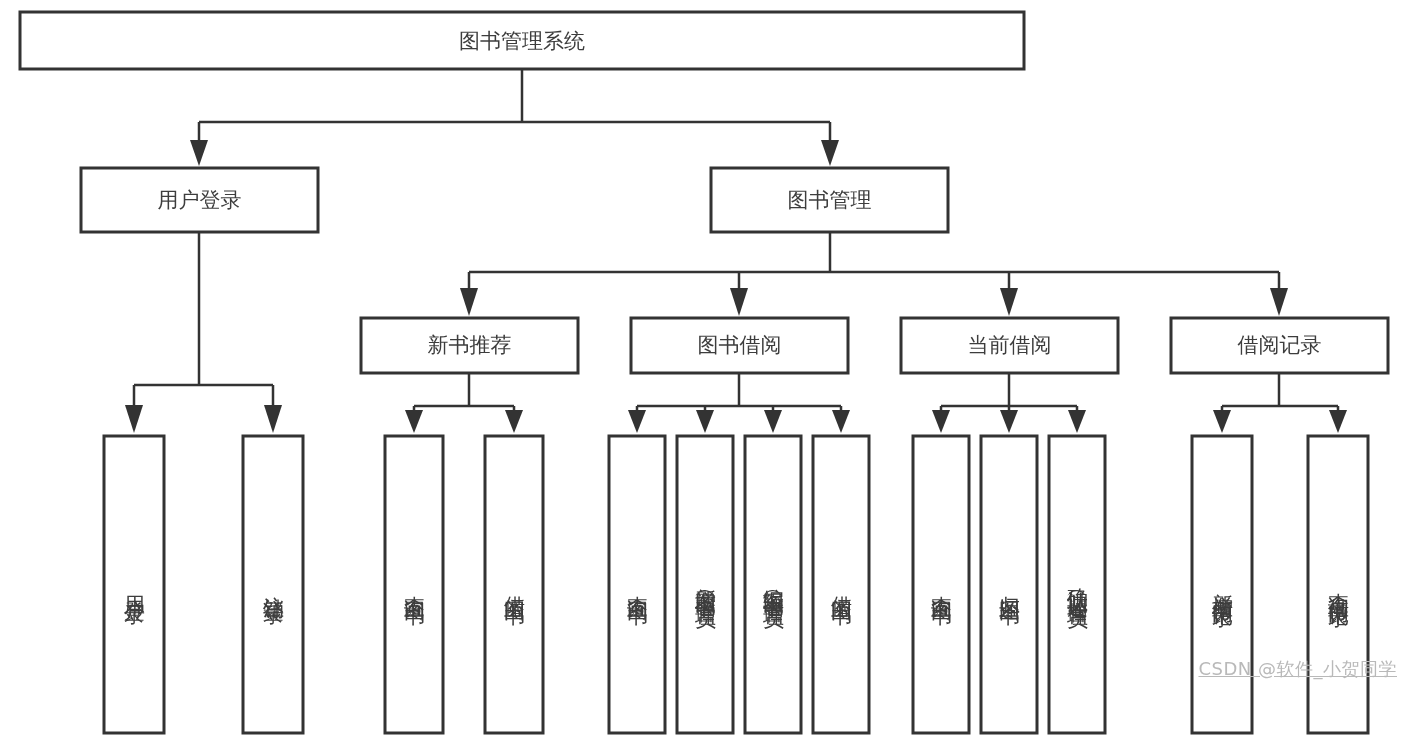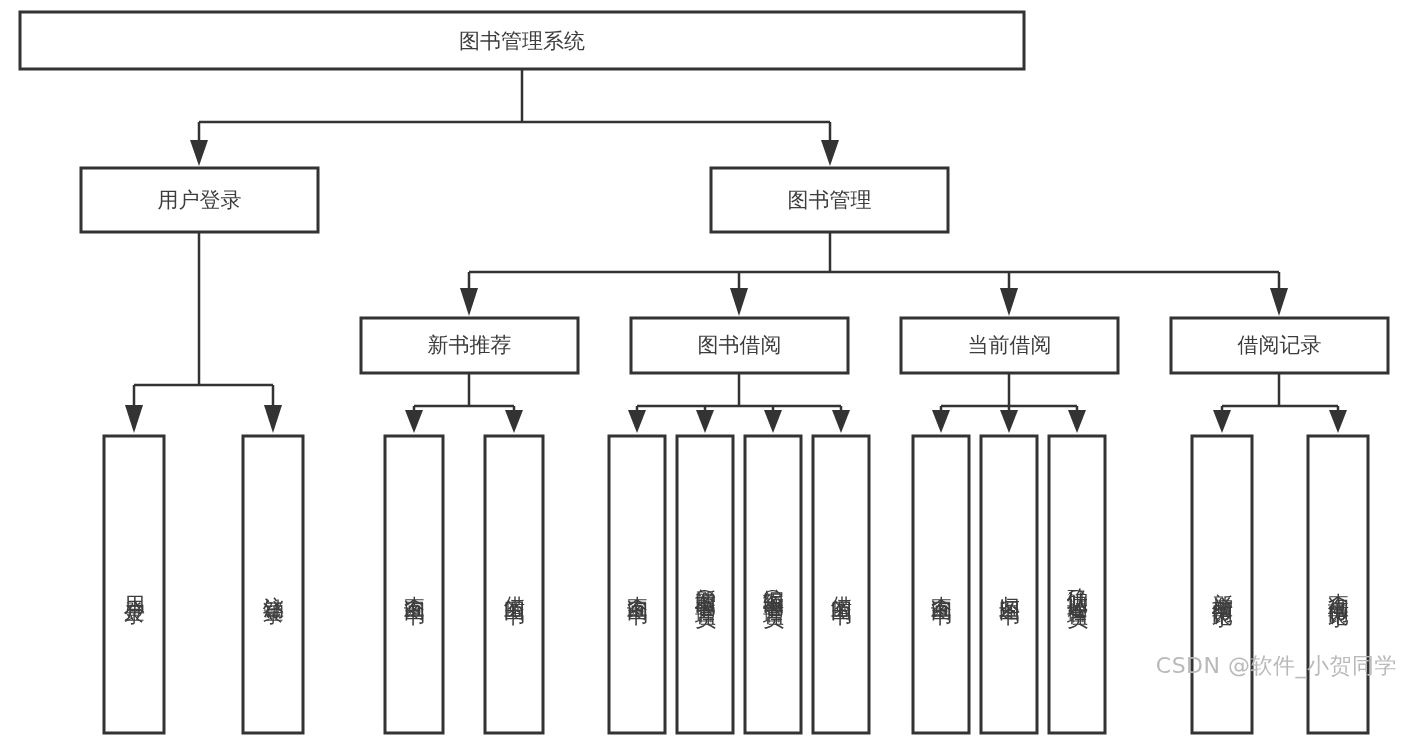--- a/index.html
+++ b/index.html
@@ -66,24 +66,25 @@
     position: absolute;
     display: flex;
     align-items: center;
     justify-content: center;
   }
   .watermark {
     position: absolute;
     right: 8px;
     bottom: 4px;
     font-family: "DejaVu Sans", "Liberation Sans", sans-serif;
-    font-size: 22px;
+    font-size: 18px;
     color: #b9b9b9;
     letter-spacing: 0.5px;
     white-space: nowrap;
+    text-decoration: underline;
   }
 </style>
 </head>
 <body>
 
 <div id="diagram-root">
 
   <svg class="diagram" viewBox="0 0 1405 747">
 
     <g>

